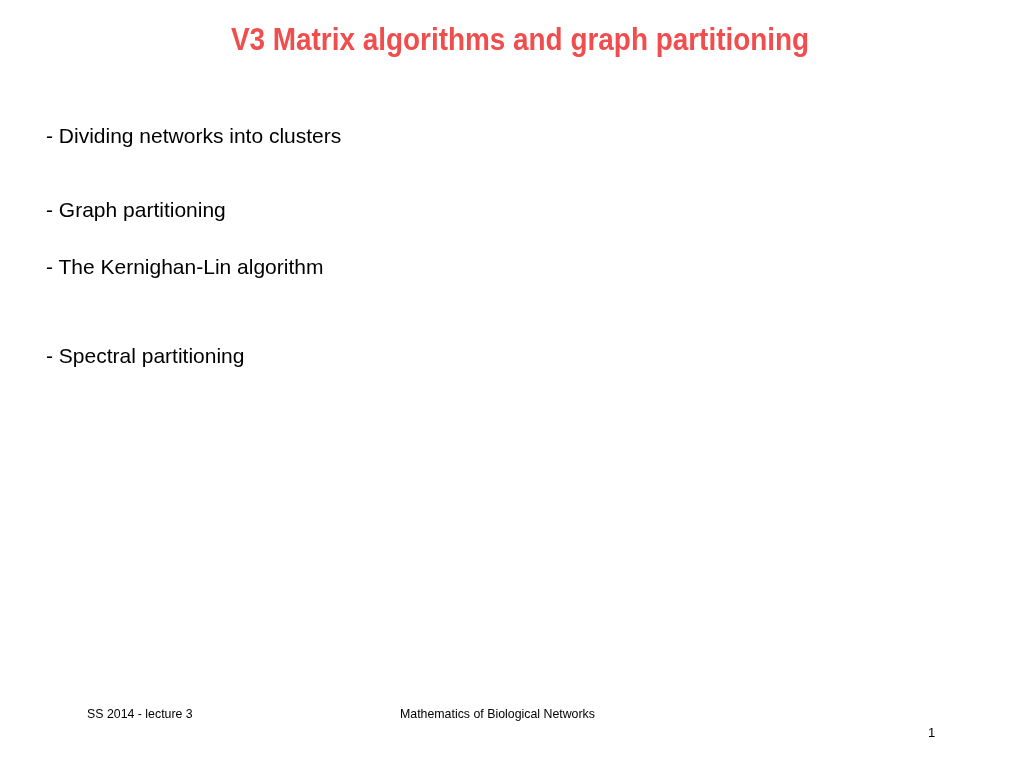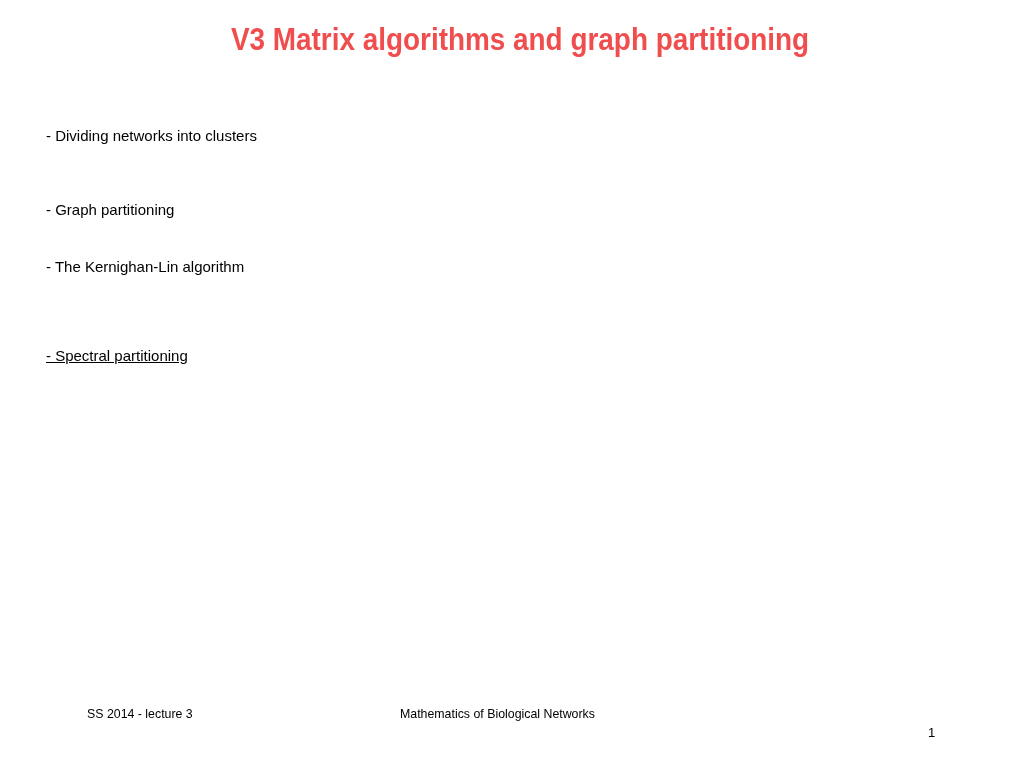--- a/index.html
+++ b/index.html
@@ -24,21 +24,21 @@
       font-size: 31px;
       font-weight: bold;
       color: #f04e4e;
       letter-spacing: 0px;
       transform: scaleX(0.9);
       transform-origin: 520px 0;
     }
     .bullet {
       position: absolute;
       left: 46px;
-      font-size: 15px;
+      font-size: 21px;
       line-height: 24px;
       color: #000000;
       white-space: nowrap;
     }
     .footer-left {
       position: absolute;
       left: 87px;
       top: 706px;
       font-size: 13px;
       color: #000000;
@@ -63,17 +63,17 @@
     }
   </style>
 </head>
 <body>
 
 <div class="slide-title">V3 Matrix algorithms and graph partitioning</div>
 
 <div class="bullet" style="top:124px;">- Dividing networks into clusters</div>
 <div class="bullet" style="top:198px;text-align:center;">- Graph partitioning</div>
 <div class="bullet" style="top:255px;">- The Kernighan-Lin algorithm</div>
-<div class="bullet" style="top:344px;text-decoration:underline;">- Spectral partitioning</div>
+<div class="bullet" style="top:344px;">- Spectral partitioning</div>
 
 <div class="footer-left">SS 2014 - lecture 3</div>
 <div class="footer-center">Mathematics of Biological Networks</div>
 <div class="page-number">1</div>
 
 </body></html>

